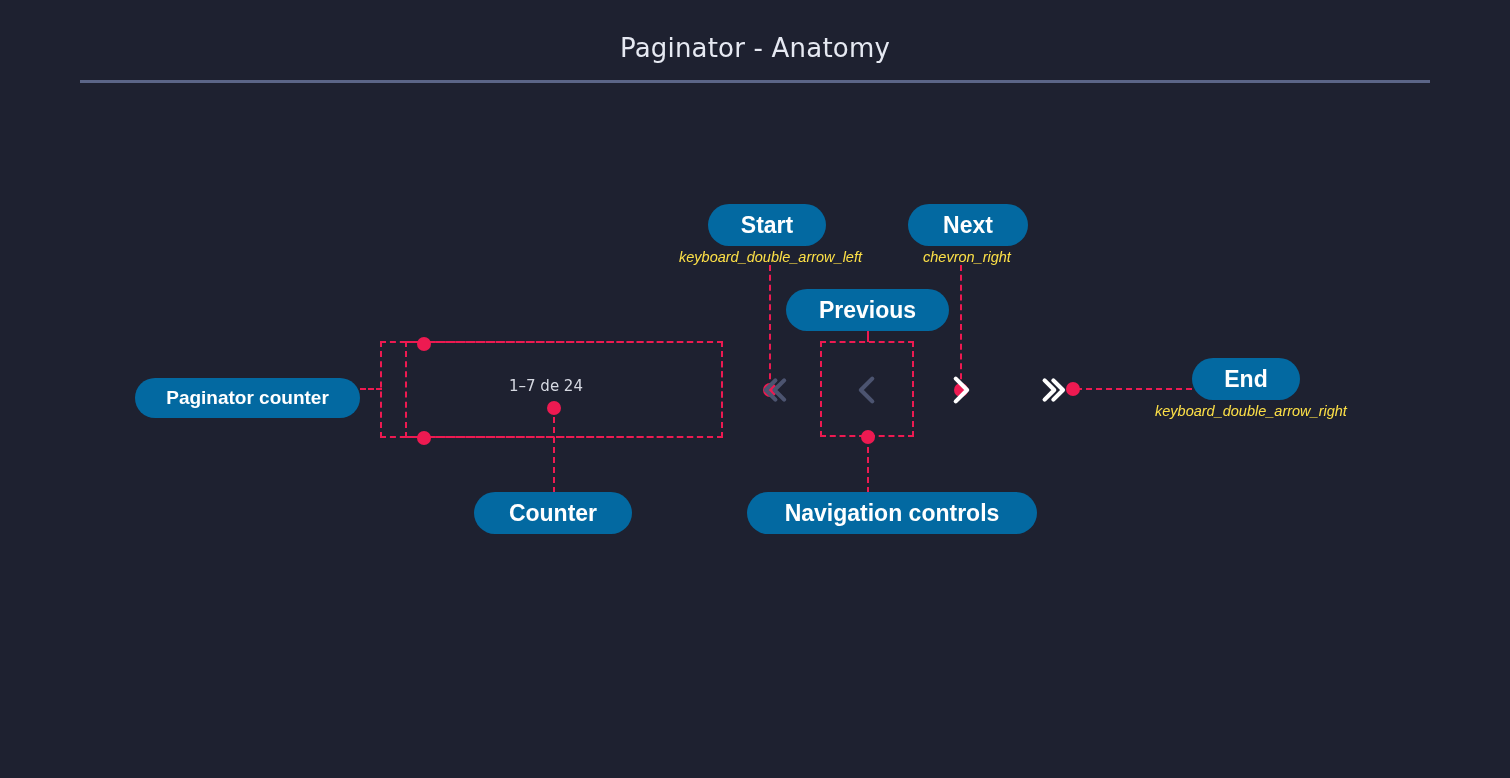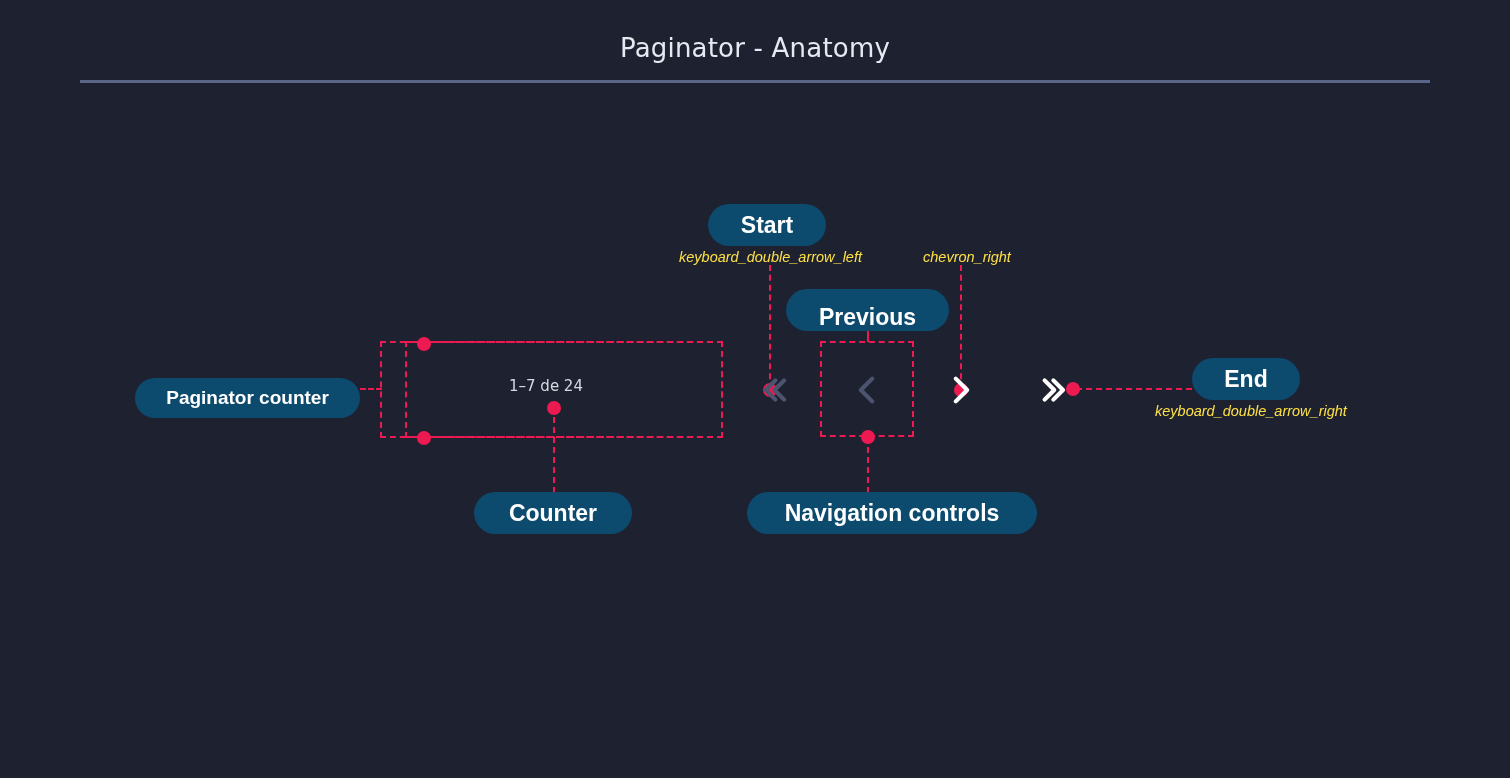--- a/index.html
+++ b/index.html
@@ -39,21 +39,21 @@
     left: 80px;
     top: 80px;
     width: 1350px;
     height: 3px;
     background: #5b6587;
   }
 
   
   .pill {
     position: absolute;
-    background: #0c4a6e;
+    background: #0369a1;
     color: #ffffff;
     border-radius: 999px;
     font-weight: bold;
     display: flex;
     align-items: center;
     justify-content: center;
     white-space: nowrap;
     box-sizing: border-box;
   }
   .pill-lg { font-size: 23px; height: 42px; padding: 0 24px; }
@@ -178,23 +178,26 @@
       <polyline points="5.5,6.5 11,12 5.5,17.5"></polyline>
       <polyline points="10.5,6.5 16,12 10.5,17.5"></polyline>
     </svg>
   </div>
 
   <div class="pill pill-lg" style="left:708px; top:204px; width:118px;">
     <span>Start</span>
   </div>
   <div class="caption" style="left:679px; top:249px;">keyboard_double_arrow_left</div>
 
+  <div class="pill pill-lg" style="left:908px; top:204px; width:120px;">
+    <span>Next</span>
+  </div>
   <div class="caption" style="left:923px; top:249px;">chevron_right</div>
 
-  <div class="pill pill-lg" style="left:786px; top:289px; width:163px;align-items:flex-end;">
+  <div class="pill pill-lg" style="left:786px; top:289px; width:163px;">
     <span>Previous</span>
   </div>
 
   <div class="pill pill-lg" style="left:1192px; top:358px; width:108px;">
     <span>End</span>
   </div>
   <div class="caption" style="left:1155px; top:403px;">keyboard_double_arrow_right</div>
 
   <div class="pill pill-md" style="left:135px; top:378px; width:225px;text-align:center;">
     <span>Paginator counter</span>

